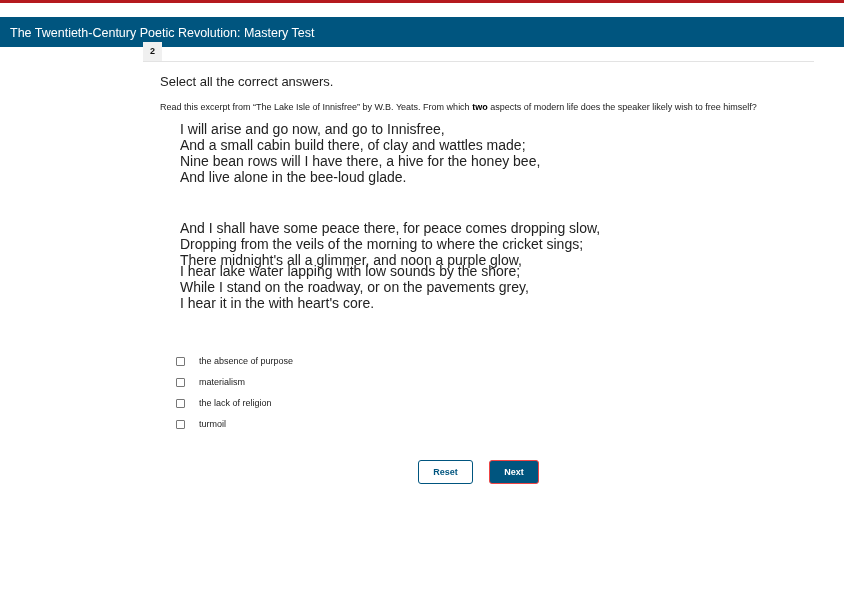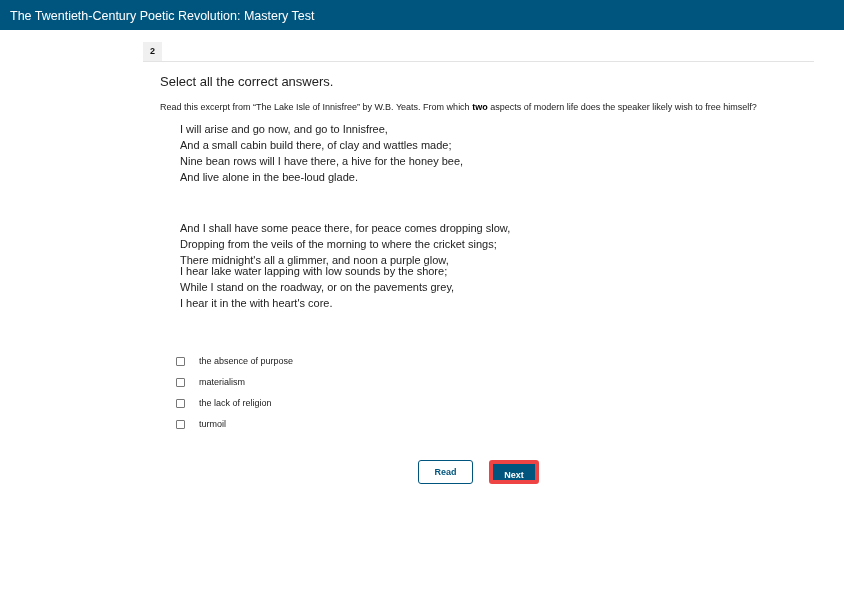--- a/index.html
+++ b/index.html
@@ -2,51 +2,51 @@
 <html><head>
   <meta charset="utf-8">
   <style>
     html, body { margin: 0; padding: 0; }
     body {
       width: 844px; height: 591px; background: #ffffff; position: relative;
       font-family: "Liberation Sans", sans-serif; color: #222; overflow: hidden;
     }
     .topstripe { position: absolute; left: 0; top: 0; width: 844px; height: 3px; background: #b5191e; }
     .header {
-      position: absolute; left: 0; top: 0; width: 844px; height: 30px; background: #00557f;
+      position: absolute; left: 0; top: 17px; width: 844px; height: 30px; background: #00557f;
     }
     .header-title {
       position: absolute; left: 10px; top: 9px; color: #ffffff; font-size: 12.5px; white-space: nowrap;
     }
     .qnum-row {
       position: absolute; left: 143px; top: 42px; width: 671px; height: 19px;
       border-bottom: 1px solid #e3e3e3;
     }
     .qnum {
       position: absolute; left: 0; top: 0; width: 19px; height: 19px; background: #f0f0f0;
       font-size: 9px; font-weight: bold; color: #111; text-align: center; line-height: 18px;
     }
     .instr { position: absolute; left: 160px; top: 74px; font-size: 13px; color: #222; white-space: nowrap; }
     .prompt { position: absolute; left: 160px; top: 102px; font-size: 9px; color: #222; white-space: nowrap; }
     .prompt b { font-weight: bold; color: #000; }
     .stanza { position: absolute; left: 180px; }
-    .line { font-size: 11px; color: #222; height: 16px; line-height: 11px; white-space: nowrap; }
+    .line { font-size: 14px; color: #222; height: 16px; line-height: 11px; white-space: nowrap; }
     .options { position: absolute; left: 176px; top: 355px; }
     .opt { position: relative; height: 21px; }
     .cb {
       position: absolute; left: 0; top: 2px; width: 7px; height: 7px;
       border: 1px solid #777; border-radius: 1px; background: #fff;
     }
     .opt-label { position: absolute; left: 23px; top: 1px; font-size: 9px; color: #222; white-space: nowrap; }
     .btn {
       position: absolute; top: 460px; height: 24px; border-radius: 3px; box-sizing: border-box;
       font-size: 9px; font-weight: bold; text-align: center; line-height: 22px; cursor: pointer;
     }
     .btn-reset { left: 418px; width: 55px; border: 1px solid #00557f; color: #00557f; background: #fff; }
-    .btn-next { left: 489px; width: 50px; border: 4px solid #ef4444; color: #fff; background: #00557f; }
+    .btn-next { left: 489px; width: 50px; border: 1px solid #ef4444; color: #fff; background: #00557f; }
   </style>
 </head>
 <body>
 
 <div class="topstripe"></div>
 <div class="header">
   <div class="header-title">The Twentieth-Century Poetic Revolution: Mastery Test</div>
 </div>
 
 <div class="qnum-row">
@@ -88,14 +88,14 @@
   <div class="opt">
     <span class="cb"></span>
     <span class="opt-label">the lack of religion</span>
   </div>
   <div class="opt">
     <span class="cb"></span>
     <span class="opt-label">turmoil</span>
   </div>
 </div>
 
-<div class="btn btn-reset">Read</div>
+<div class="btn btn-reset">Reset</div>
 <div class="btn btn-next">Next</div>
 
 </body></html>

